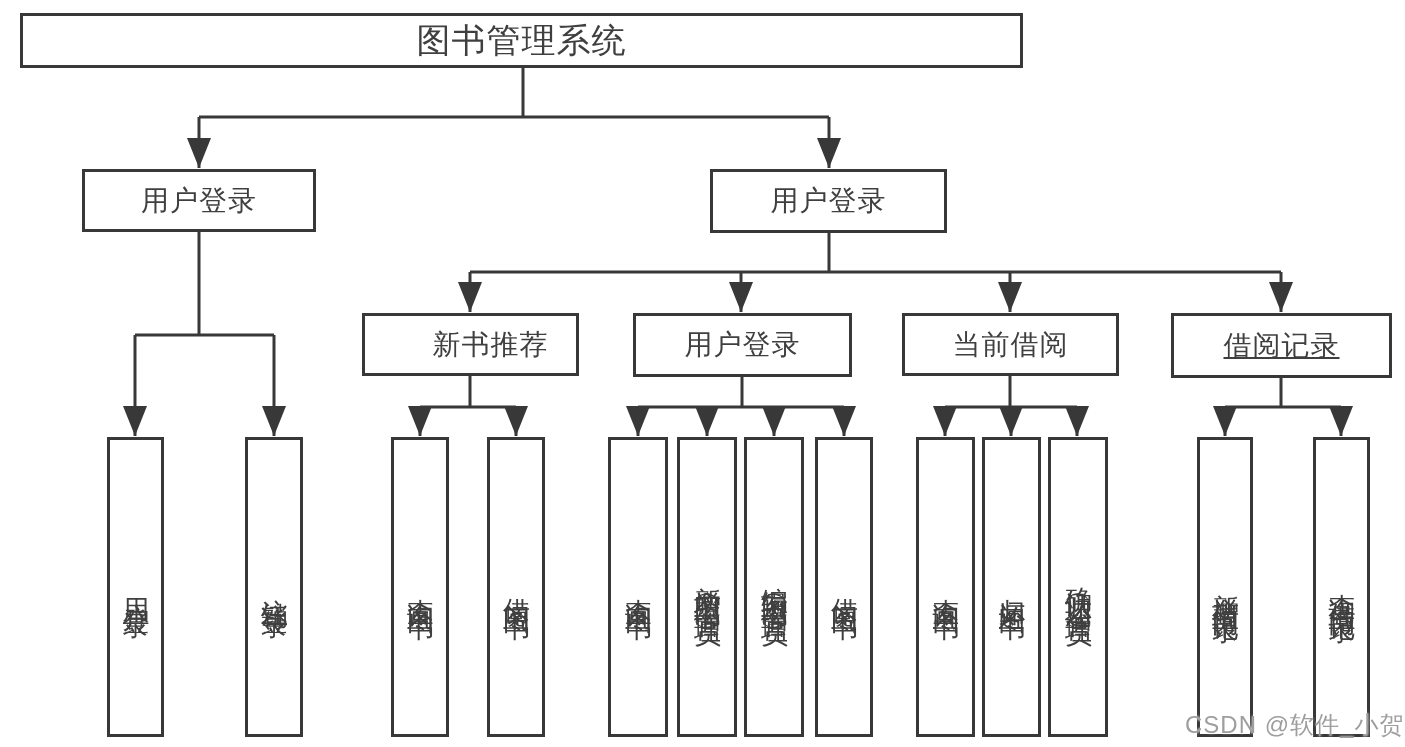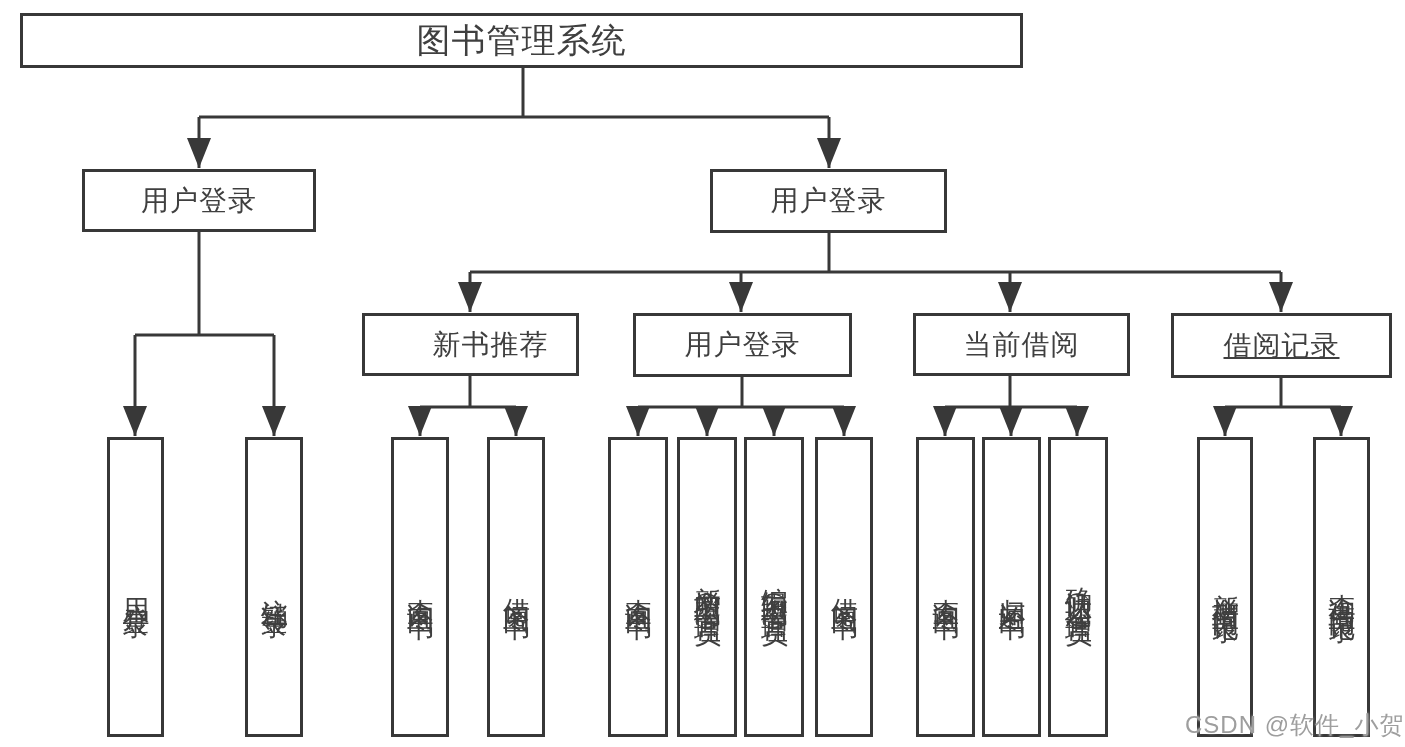--- a/index.html
+++ b/index.html
@@ -99,21 +99,21 @@
   </g>
 </svg>
 
 <div class="node root-node">图书管理系统</div>
 
 <div class="node branch-node" style="left:82px; top:169px; width:234px;">用户登录</div>
 <div class="node branch-node" style="left:710px; top:169px; width:237px; height:64px;">用户登录</div>
 
 <div class="node branch-node" style="left:362px; top:313px; width:217px;padding-left:40px;">新书推荐</div>
 <div class="node branch-node" style="left:633px; top:313px; width:219px; height:64px;">用户登录</div>
-<div class="node branch-node" style="left:902px; top:313px; width:217px;margin-left:11px;">当前借阅</div>
+<div class="node branch-node" style="left:902px; top:313px; width:217px;">当前借阅</div>
 <div class="node branch-node" style="left:1171px; top:313px; width:221px; height:65px;text-decoration:underline;">借阅记录</div>
 
 <div class="node leaf" style="left:107px; width:57px;">用户登录</div>
 <div class="node leaf" style="left:245px; width:58px;">注销登录</div>
 <div class="node leaf" style="left:391px; width:58px;">查询图书</div>
 <div class="node leaf" style="left:487px; width:58px;">借阅图书</div>
 <div class="node leaf" style="left:608px; width:60px;">查询图书</div>
 <div class="node leaf" style="left:677px; width:60px;">新增图书（管理员）</div>
 <div class="node leaf" style="left:744px; width:60px;">编辑图书（管理员）</div>
 <div class="node leaf" style="left:815px; width:58px;">借阅图书</div>

